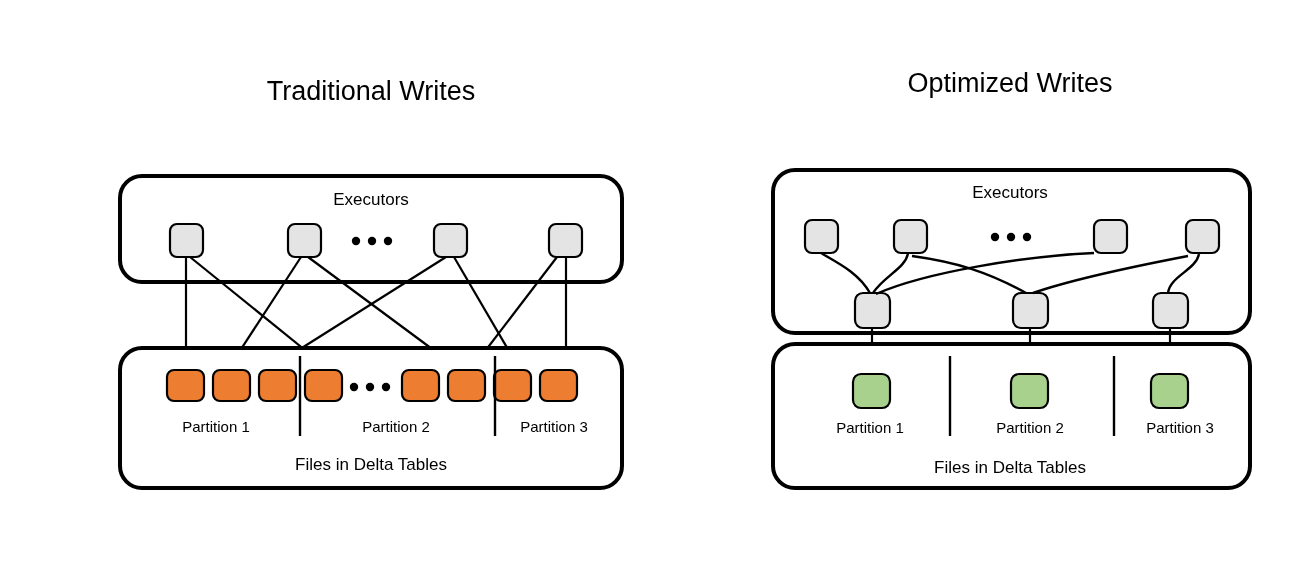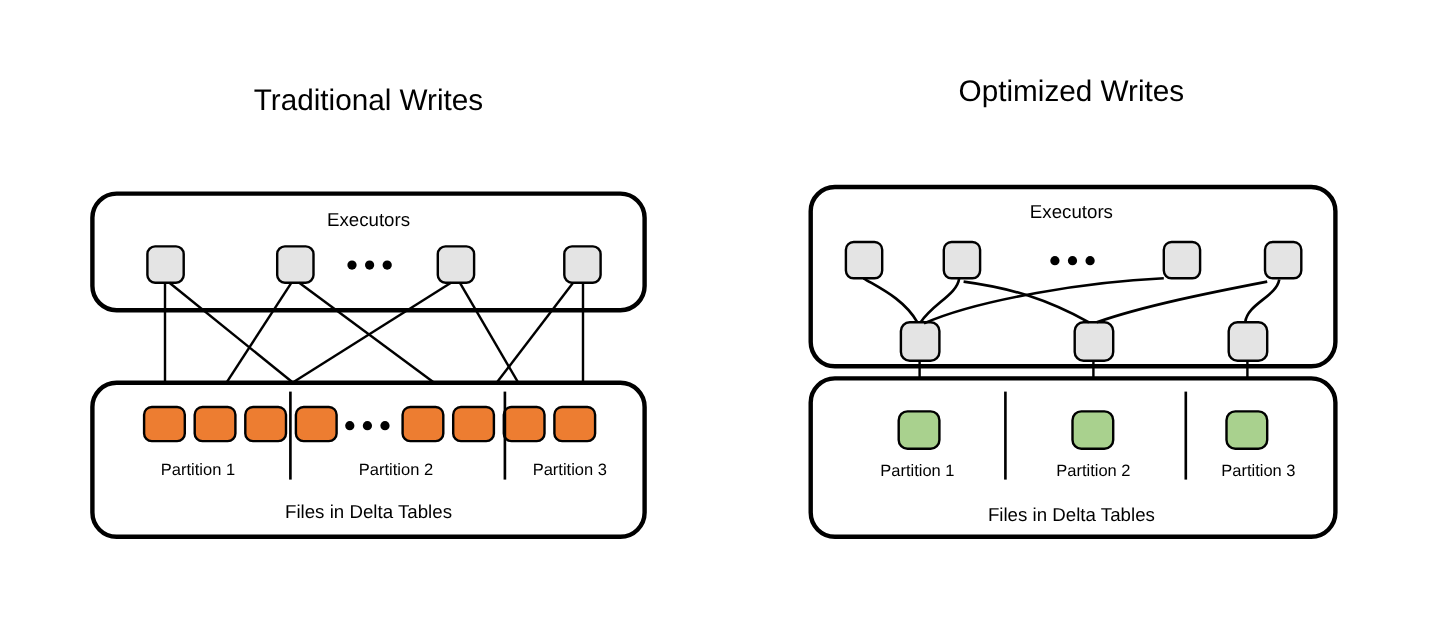--- a/index.html
+++ b/index.html
@@ -10,20 +10,21 @@
   body {
     width: 1314px;
     height: 564px;
     font-family: "Liberation Sans", sans-serif;
     overflow: hidden;
   }
   #canvas {
     position: relative;
     width: 1200px;
     height: 564px;
+    margin-left: 36px;
   }
   svg.diagram {
     position: absolute;
     top: 0;
     left: 0;
     width: 1314px;
     height: 564px;
   }
   .panel-title {
     font-family: "Liberation Sans", sans-serif;

